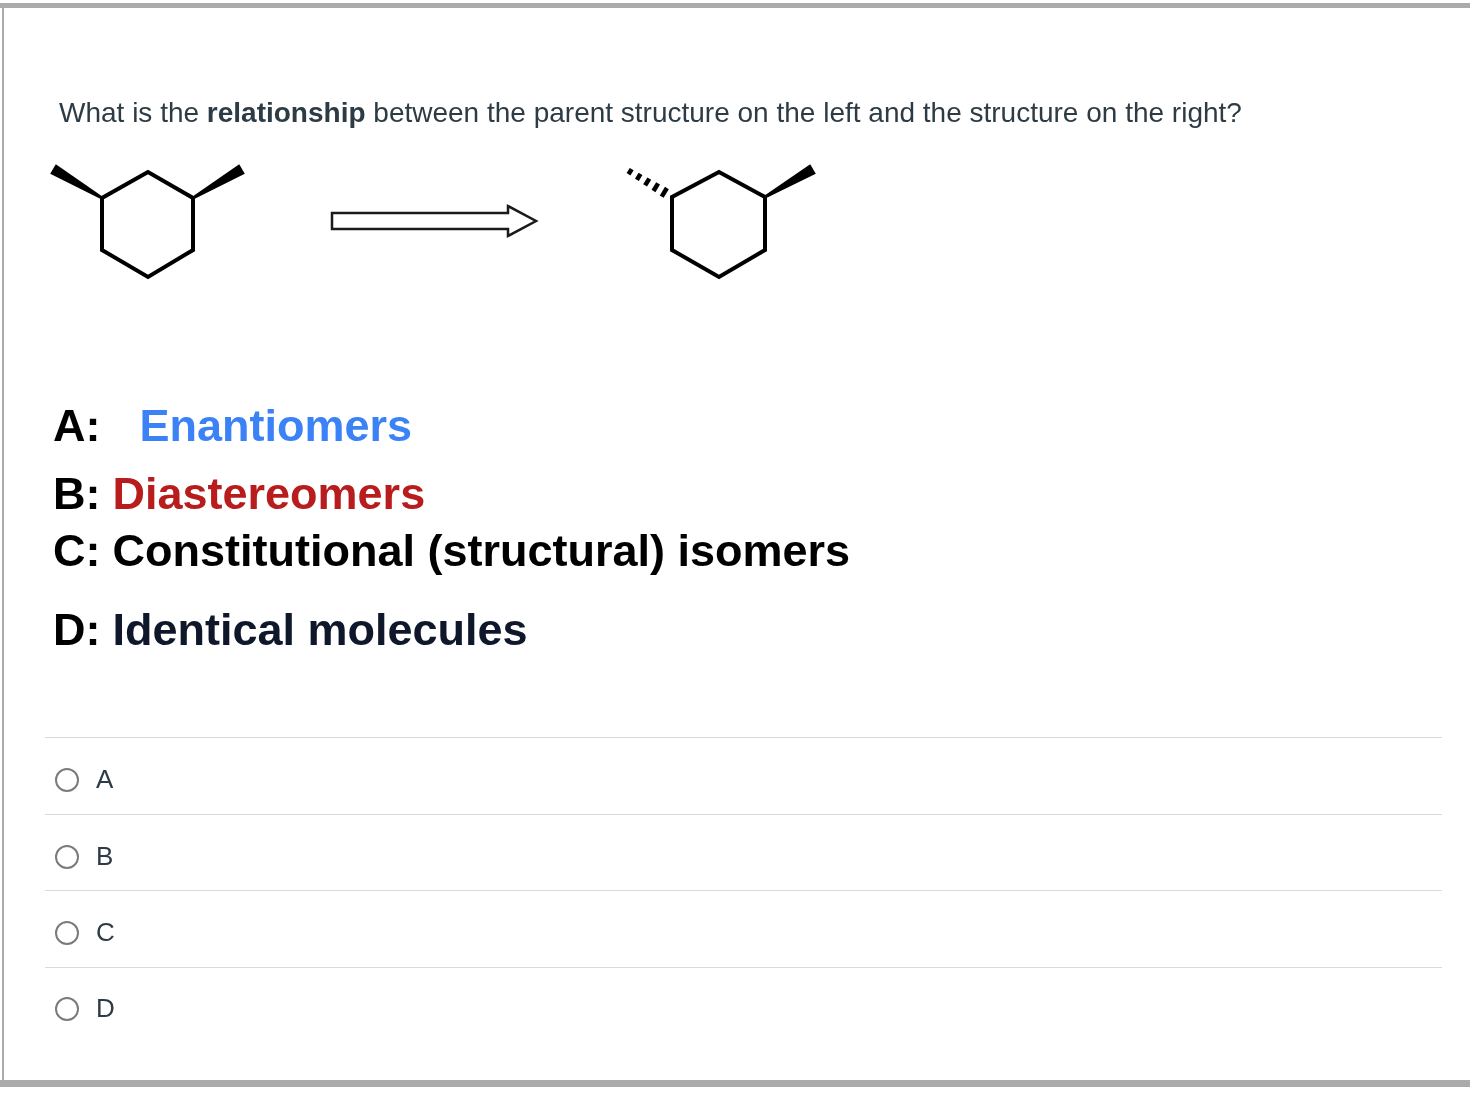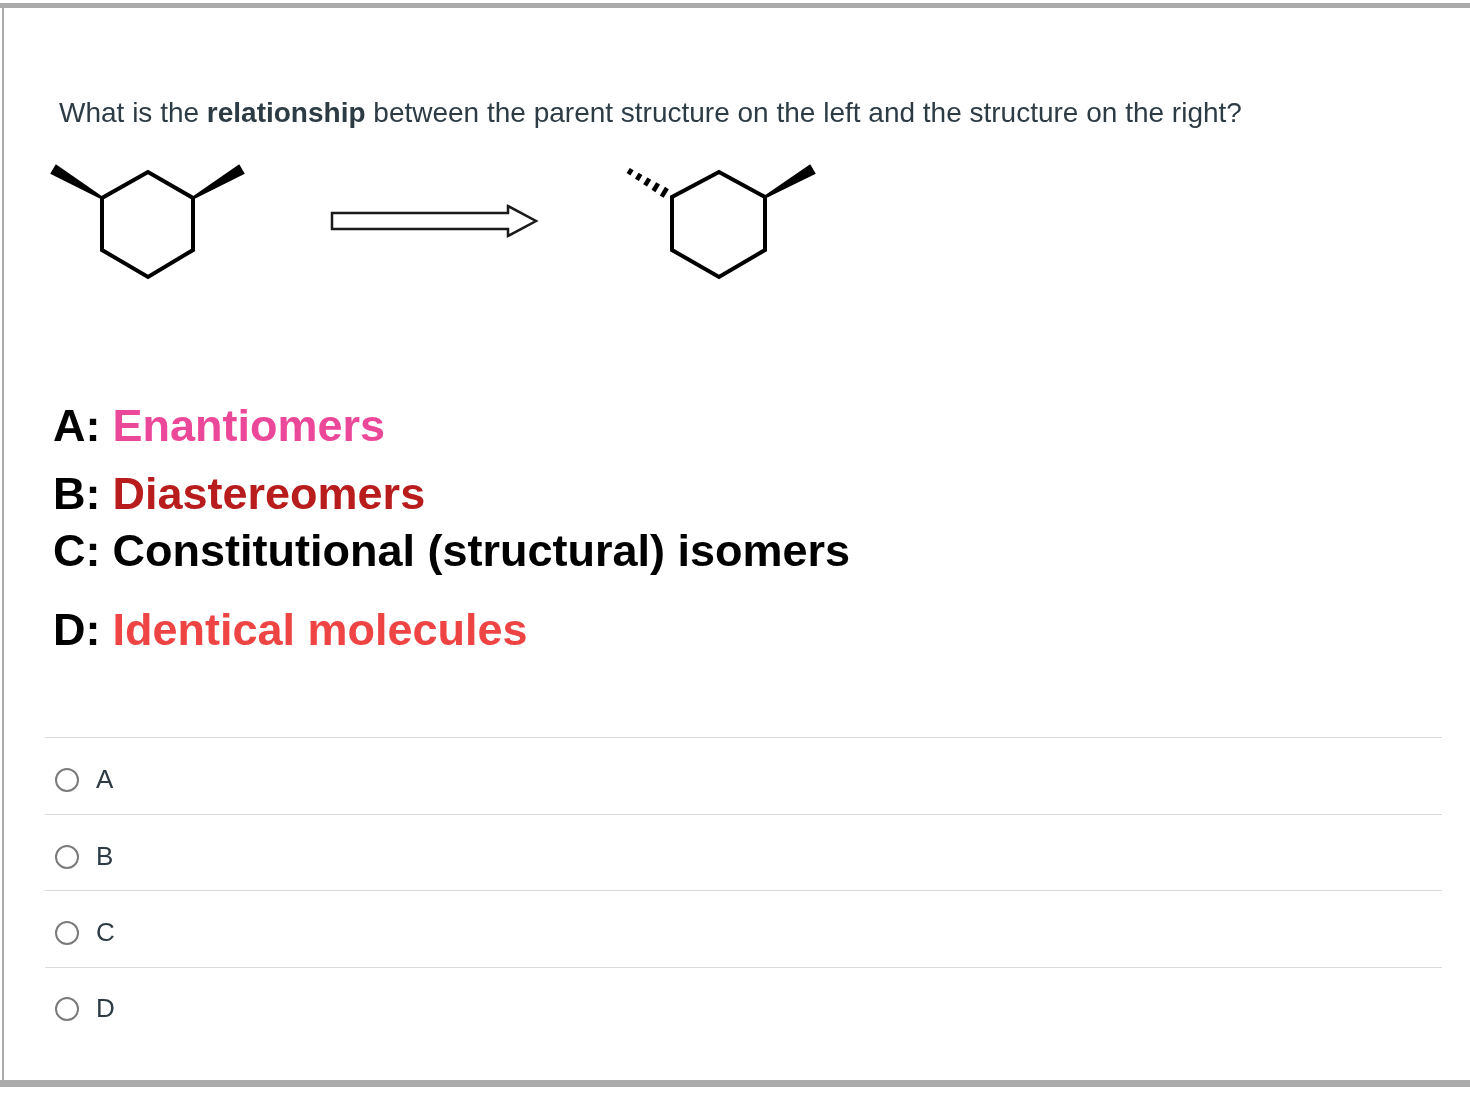--- a/index.html
+++ b/index.html
@@ -57,30 +57,30 @@
       <line x1="618.1" y1="28.4" x2="613.5" y2="36.0"></line>
       <line x1="609.3" y1="23.6" x2="605.1" y2="30.4"></line>
       <line x1="600.5" y1="18.8" x2="596.9" y2="24.8"></line>
       <line x1="591.7" y1="14.1" x2="588.5" y2="19.3"></line>
     </g>
     <polygon points="724.2,40.7 770.2,9.2 775.8,18.8 725.8,43.3" fill="#000"></polygon>
   </g>
 </svg>
 
 <div class="choice-line" style="top:403px;">
-  <span class="letter">A:</span><span style="color: #ec4899;">Enantiomers</span>
+  <span class="letter">A:</span><span style="color: #3b82f6; margin-left: 27px;">Enantiomers</span>
 </div>
 <div class="choice-line" style="top:471px;">
   <span class="letter">B:</span><span style="color: #b91c1c;">Diastereomers</span>
 </div>
 <div class="choice-line" style="top:528px;">
   <span class="letter">C:</span><span style="color: rgb(0, 0, 0);">Constitutional (structural) isomers</span>
 </div>
 <div class="choice-line" style="top:607px;">
-  <span class="letter">D:</span><span style="color: #ef4444;">Identical molecules</span>
+  <span class="letter">D:</span><span style="color: #0f172a;">Identical molecules</span>
 </div>
 
 <div class="separator" style="top:737px;"></div>
 <div class="radio-row" style="top:764px;">
   <span class="radio-circle"></span>
   <span class="radio-label">A</span>
 </div>
 
 <div class="separator" style="top:814px;"></div>
 <div class="radio-row" style="top:841px;">

